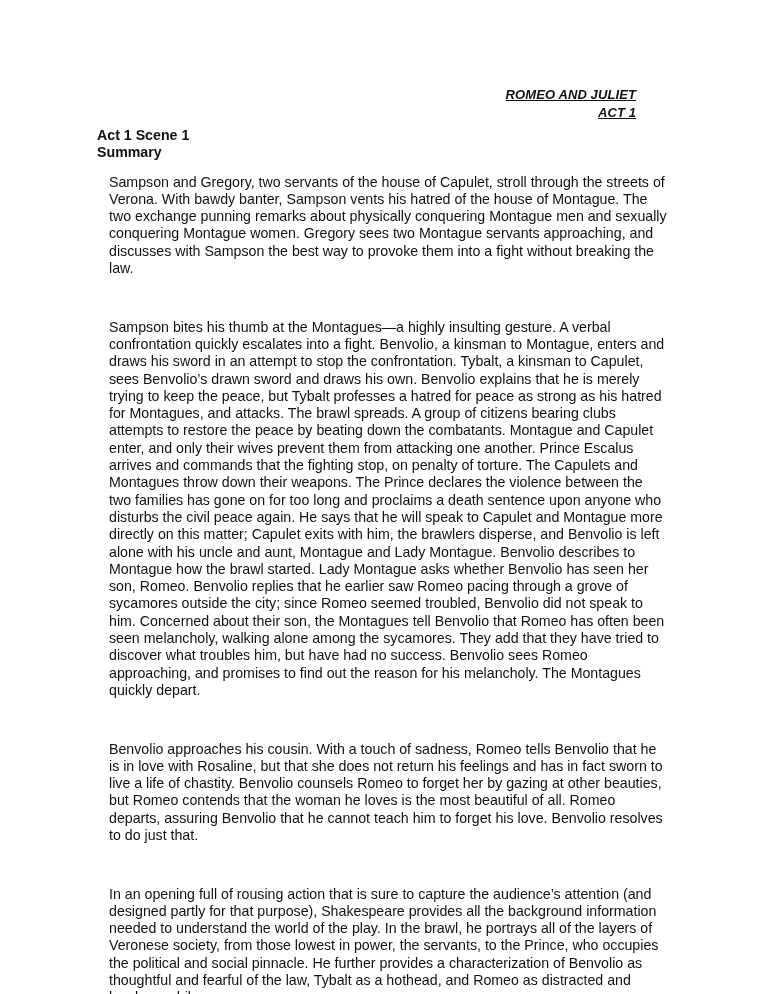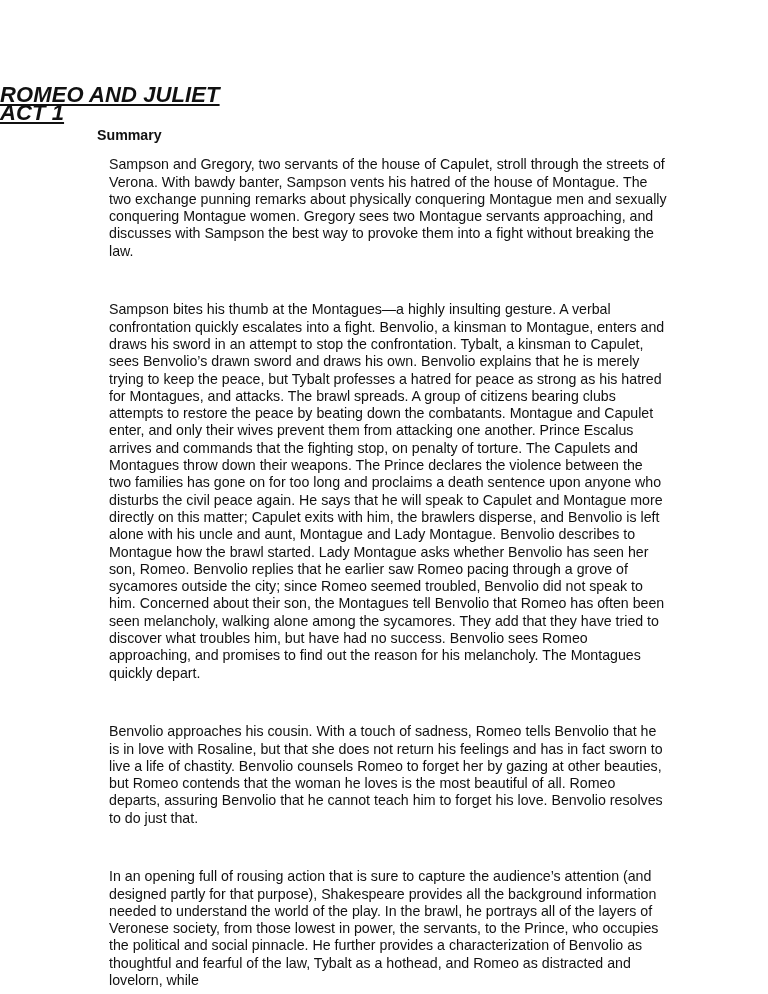--- a/index.html
+++ b/index.html
@@ -3,23 +3,23 @@
 <meta charset="utf-8">
 <style>
   html, body { margin: 0; padding: 0; background: #ffffff; }
   body { width: 768px; height: 994px; overflow: hidden; position: relative; }
   .page {
     position: absolute; left: 0; top: 0; width: 768px; height: 994px;
     background: #ffffff; color: #111111;
     font-family: "Liberation Sans", "DejaVu Sans", sans-serif;
   }
   .title-block {
-    position: absolute; left: 0; top: 86px; width: 636px; text-align: left;
+    position: absolute; left: 0; top: 86px; width: 636px; text-align: right;
     font-weight: bold; font-style: italic; text-decoration: underline;
-    font-size: 22px; line-height: 18px; letter-spacing: 0.1px;
+    font-size: 13px; line-height: 18px; letter-spacing: 0.1px;
   }
   .title-line { display: block; }
   .content {
     position: absolute; left: 97px; top: 127px; width: 582px;
     font-size: 14.2px; line-height: 17.3px;
   }
   .heading { font-weight: bold; display: block; }
   .para { margin: 12px; }
   .para + .gap { height: 17.3px; }
   .gap { height: 17.3px; }
@@ -29,20 +29,21 @@
 <body>
 
 <div class="page">
 
   <div class="title-block">
     <span class="title-line">ROMEO AND JULIET</span>
     <span class="title-line">ACT 1</span>
   </div>
 
   <div class="content">
+    <span class="heading">Act 1 Scene 1</span>
     <span class="heading">Summary</span>
 
     <p class="para">Sampson and Gregory, two servants of the house of Capulet, stroll through the streets of Verona. With bawdy banter, Sampson vents his hatred of the house of Montague. The two exchange punning remarks about physically conquering Montague men and sexually conquering Montague women. Gregory sees two Montague servants approaching, and discusses with Sampson the best way to provoke them into a fight without breaking the law.</p>
     <div class="gap"></div>
 
     <p class="para"><span>Sampson bites his thumb at the Montagues—a highly insulting gesture. A verbal confrontation quickly escalates into a fight. Benvolio, a kinsman to Montague, enters and draws his sword in an attempt to stop the confrontation. Tybalt, a kinsman to Capulet, sees Benvolio’s drawn sword and draws his own. Benvolio explains that he is merely trying to keep the peace, but Tybalt professes a hatred for peace as strong as his hatred for Montagues, and attacks. The brawl spreads. A group of citizens bearing clubs attempts to restore the peace by beating down the combatants. Montague and Capulet enter, and only their wives prevent them from attacking one another. Prince Escalus arrives and commands that the fighting stop, on penalty of torture. The Capulets and Montagues throw down their weapons. The Prince declares the violence between the two families has gone on for too long and proclaims a death sentence upon anyone who disturbs the civil peace again. He says that he will speak to Capulet and Montague more directly on this matter; Capulet exits with him, the brawlers disperse, and Benvolio is left alone with his uncle and aunt, Montague and Lady Montague. Benvolio describes to Montague how the brawl started. Lady Montague asks whether Benvolio has seen her son, </span><span class="u">Romeo</span><span>. Benvolio replies that he earlier saw Romeo pacing through a grove of sycamores outside the city; since Romeo seemed troubled, Benvolio did not speak to him. Concerned about their son, the Montagues tell Benvolio that Romeo has often been seen melancholy, walking alone among the sycamores. They add that they have tried to discover what troubles him, but have had no success. Benvolio sees Romeo approaching, and promises to find out the reason for his melancholy. The Montagues quickly depart.</span></p>
     <div class="gap"></div>
 
     <p class="para">Benvolio approaches his cousin. With a touch of sadness, Romeo tells Benvolio that he is in love with Rosaline, but that she does not return his feelings and has in fact sworn to live a life of chastity. Benvolio counsels Romeo to forget her by gazing at other beauties, but Romeo contends that the woman he loves is the most beautiful of all. Romeo departs, assuring Benvolio that he cannot teach him to forget his love. Benvolio resolves to do just that.</p>
     <div class="gap"></div>

